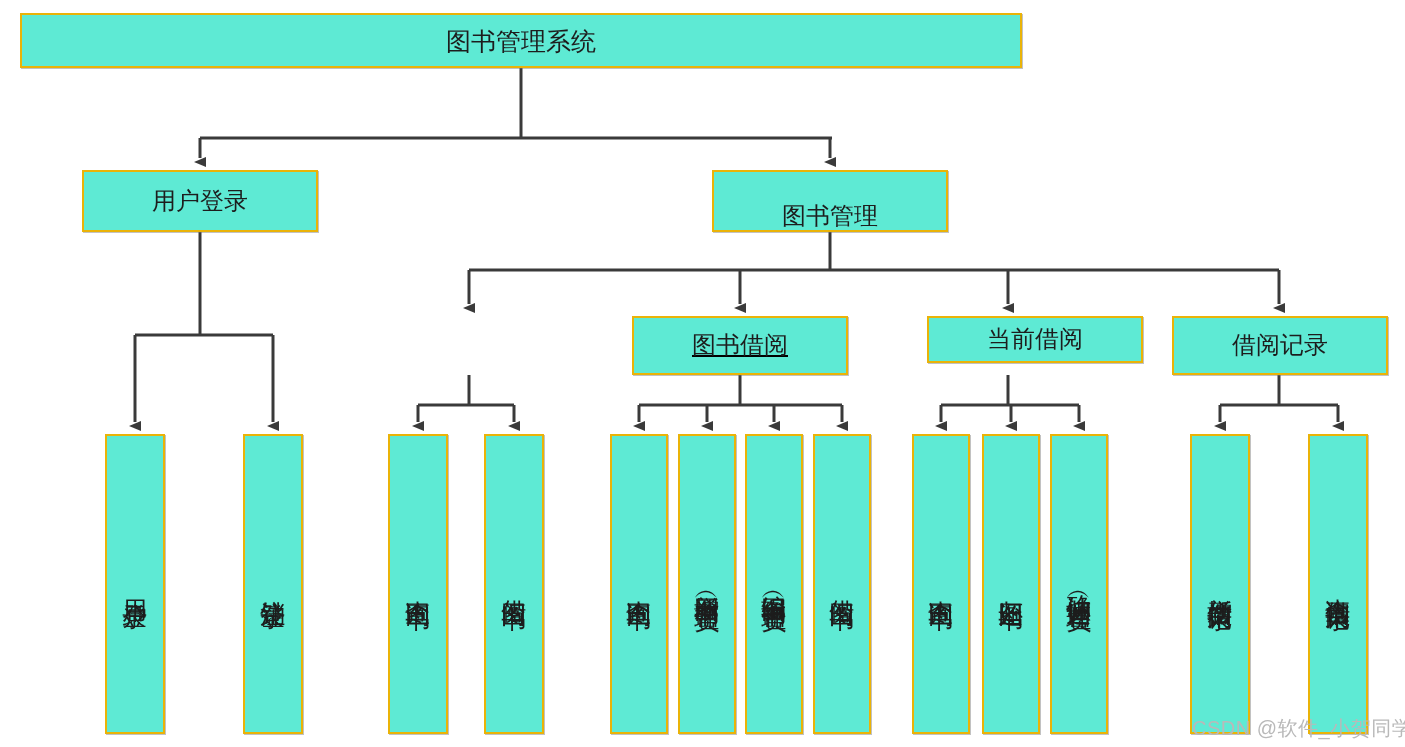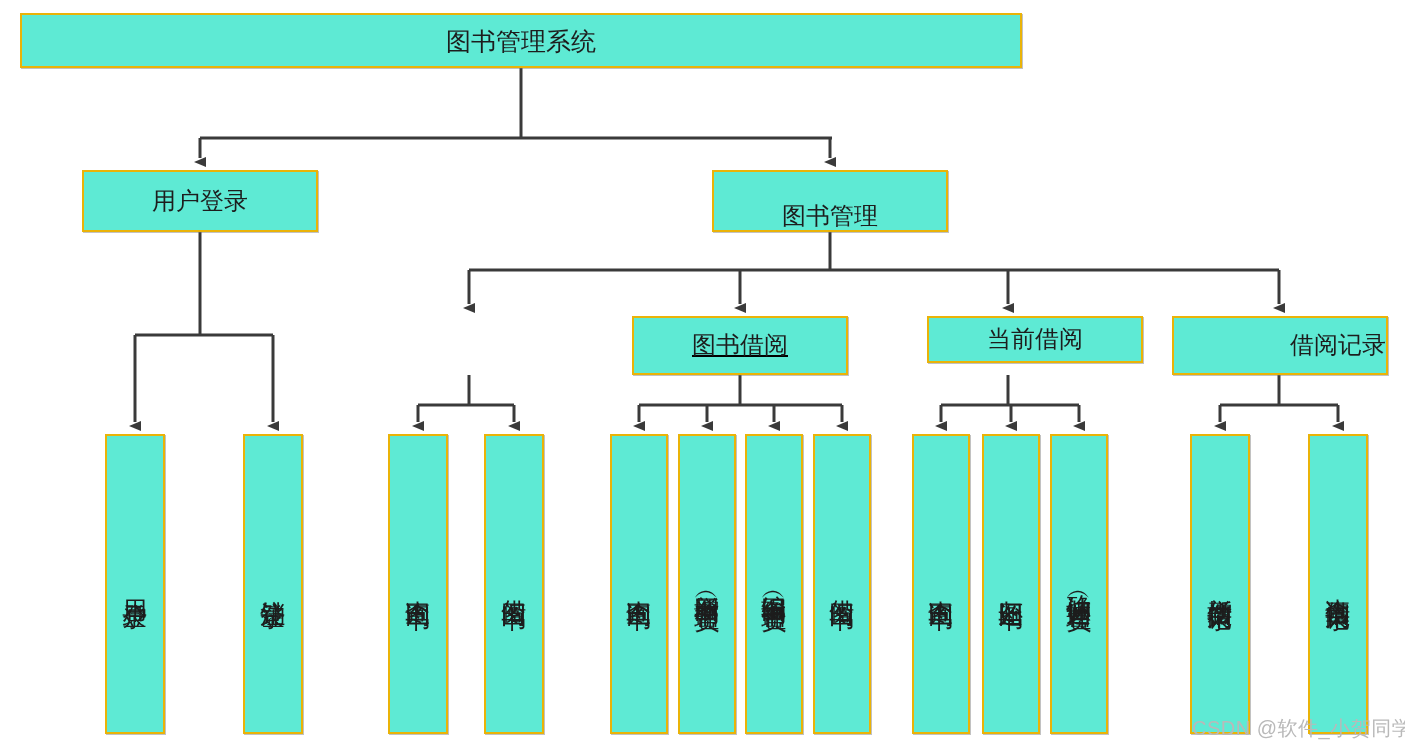--- a/index.html
+++ b/index.html
@@ -129,21 +129,21 @@
   <div class="node horiz" style="left:712px; top:170px; width:236px; height:62px;align-items:flex-end;">
     <span class="label">图书管理</span>
   </div>
 
   <div class="node horiz" style="left:632px; top:316px; width:216px; height:59px;text-decoration:underline;">
     <span class="label">图书借阅</span>
   </div>
   <div class="node horiz" style="left:900px; top:316px; width:216px; height:47px;margin-left:27px;">
     <span class="label">当前借阅</span>
   </div>
-  <div class="node horiz" style="left:1172px; top:316px; width:216px; height:59px;justify-content:flex-end;">
+  <div class="node horiz" style="left:1172px; top:316px; width:216px; height:59px;">
     <span class="label">借阅记录</span>
   </div>
 
   <div class="node vert" style="left:105px; top:434px; width:60px; height:300px;">
     <span class="label">用户登录</span>
   </div>
   <div class="node vert" style="left:243px; top:434px; width:60px; height:300px;">
     <span class="label">注销登录</span>
   </div>
 

